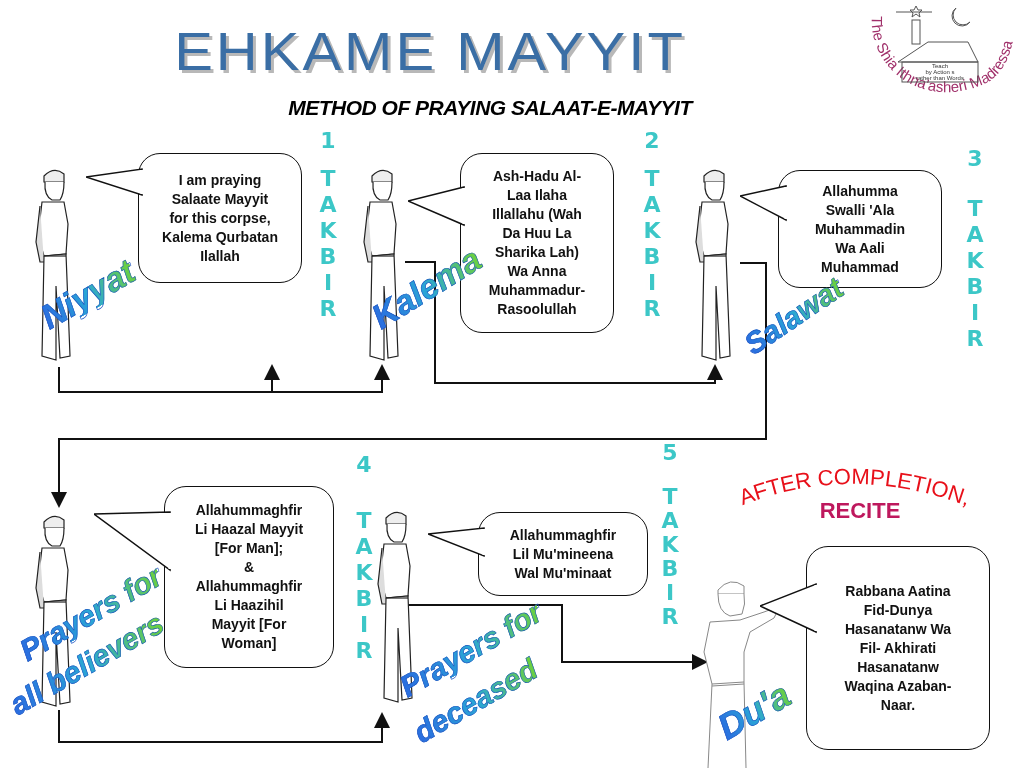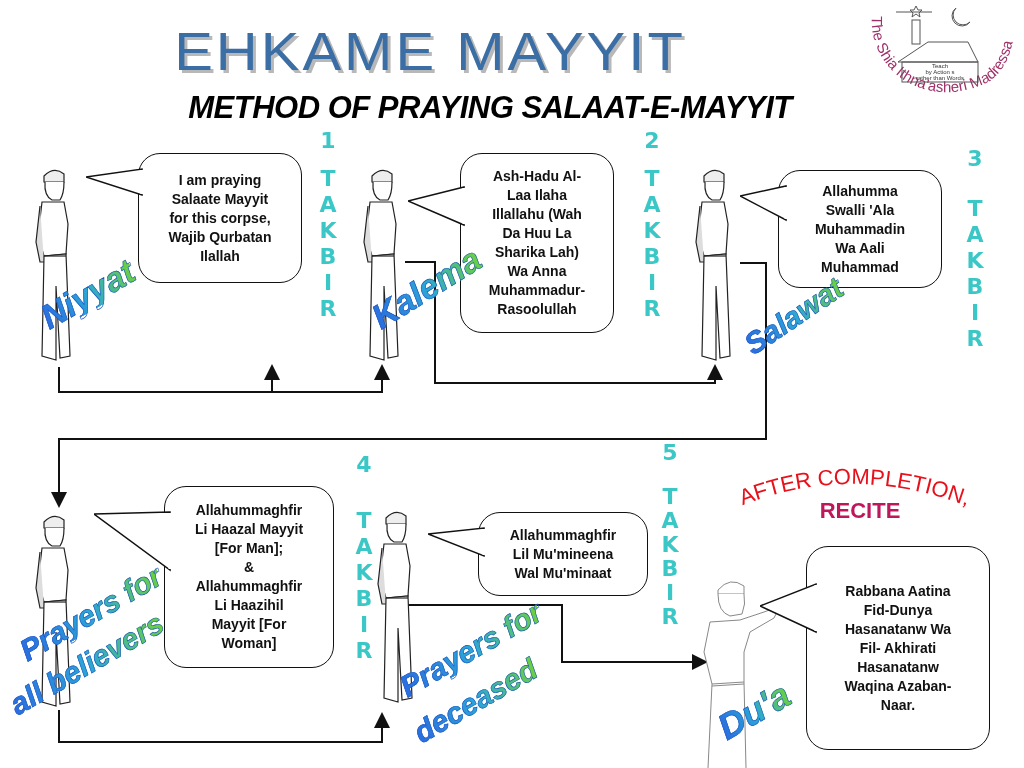--- a/index.html
+++ b/index.html
@@ -8,21 +8,21 @@
   .abs { position: absolute; }
   #title {
     left: 0; top: 22px; width: 860px; text-align: center;
     font-family: "Liberation Sans", sans-serif; font-size: 58px; font-weight: normal;
     color: #3a6ea5; letter-spacing: 3px; line-height: 60px;
     text-shadow: 3px 3px 0 #b8b8b8;
     transform: scaleY(0.92);
   }
   #subtitle {
     left: 0; top: 92px; width: 980px; text-align: center;
-    font-size: 31px; font-weight: bold; font-style: italic; color: #000;
+    font-size: 21px; font-weight: bold; font-style: italic; color: #000;
     letter-spacing: -0.5px; line-height: 32px;
   }
   .takbir {
     width: 40px; text-align: center; color: #3cc7c7;
     font-family: "DejaVu Sans", sans-serif; font-weight: bold; font-size: 22px;
     line-height: 26px; letter-spacing: 0;
   }
   .takbir .num { display: block; height: 26px; }
   .takbir .gap { display: block; height: 12px; }
   .takbir .ch { display: block; height: 26px; }
@@ -172,21 +172,21 @@
 
 <div class="abs" style="left:86px; top:165px; width:60px; height:50px; z-index:3;">
   <svg width="60" height="50">
       <path d="M0,12 L56,4 L56,30 Z" fill="#fff" stroke="#111" stroke-width="1.5"></path>
       <line x1="56" y1="5" x2="56" y2="29" stroke="#fff" stroke-width="3"></line>
     </svg>
 </div>
 <div class="abs bubble" style="left:138px; top:153px; width:164px; height:130px;">I am praying
 Salaate Mayyit
 for this corpse,
-Wajib Qurbatan
+Kalema Qurbatan
 Ilallah</div>
 
 <div class="abs" style="left:408px; top:185px; width:60px; height:50px; z-index:3;">
   <svg width="60" height="50">
       <path d="M0,16 L56,2 L56,40 Z" fill="#fff" stroke="#111" stroke-width="1.5"></path>
       <line x1="56" y1="3" x2="56" y2="39" stroke="#fff" stroke-width="3"></line>
     </svg>
 </div>
 <div class="abs bubble" style="left:460px; top:153px; width:154px; height:180px;">Ash-Hadu Al-
 Laa Ilaha

